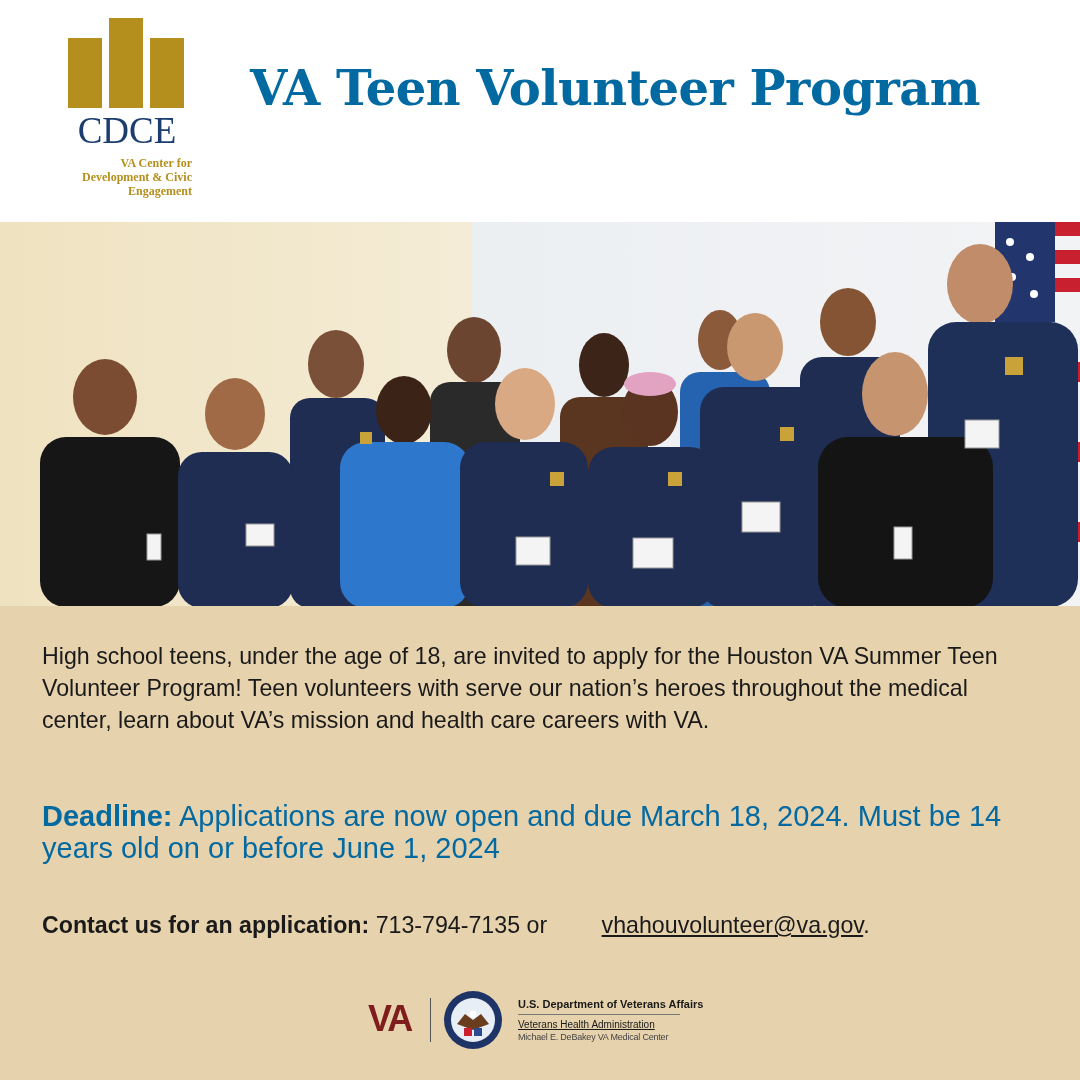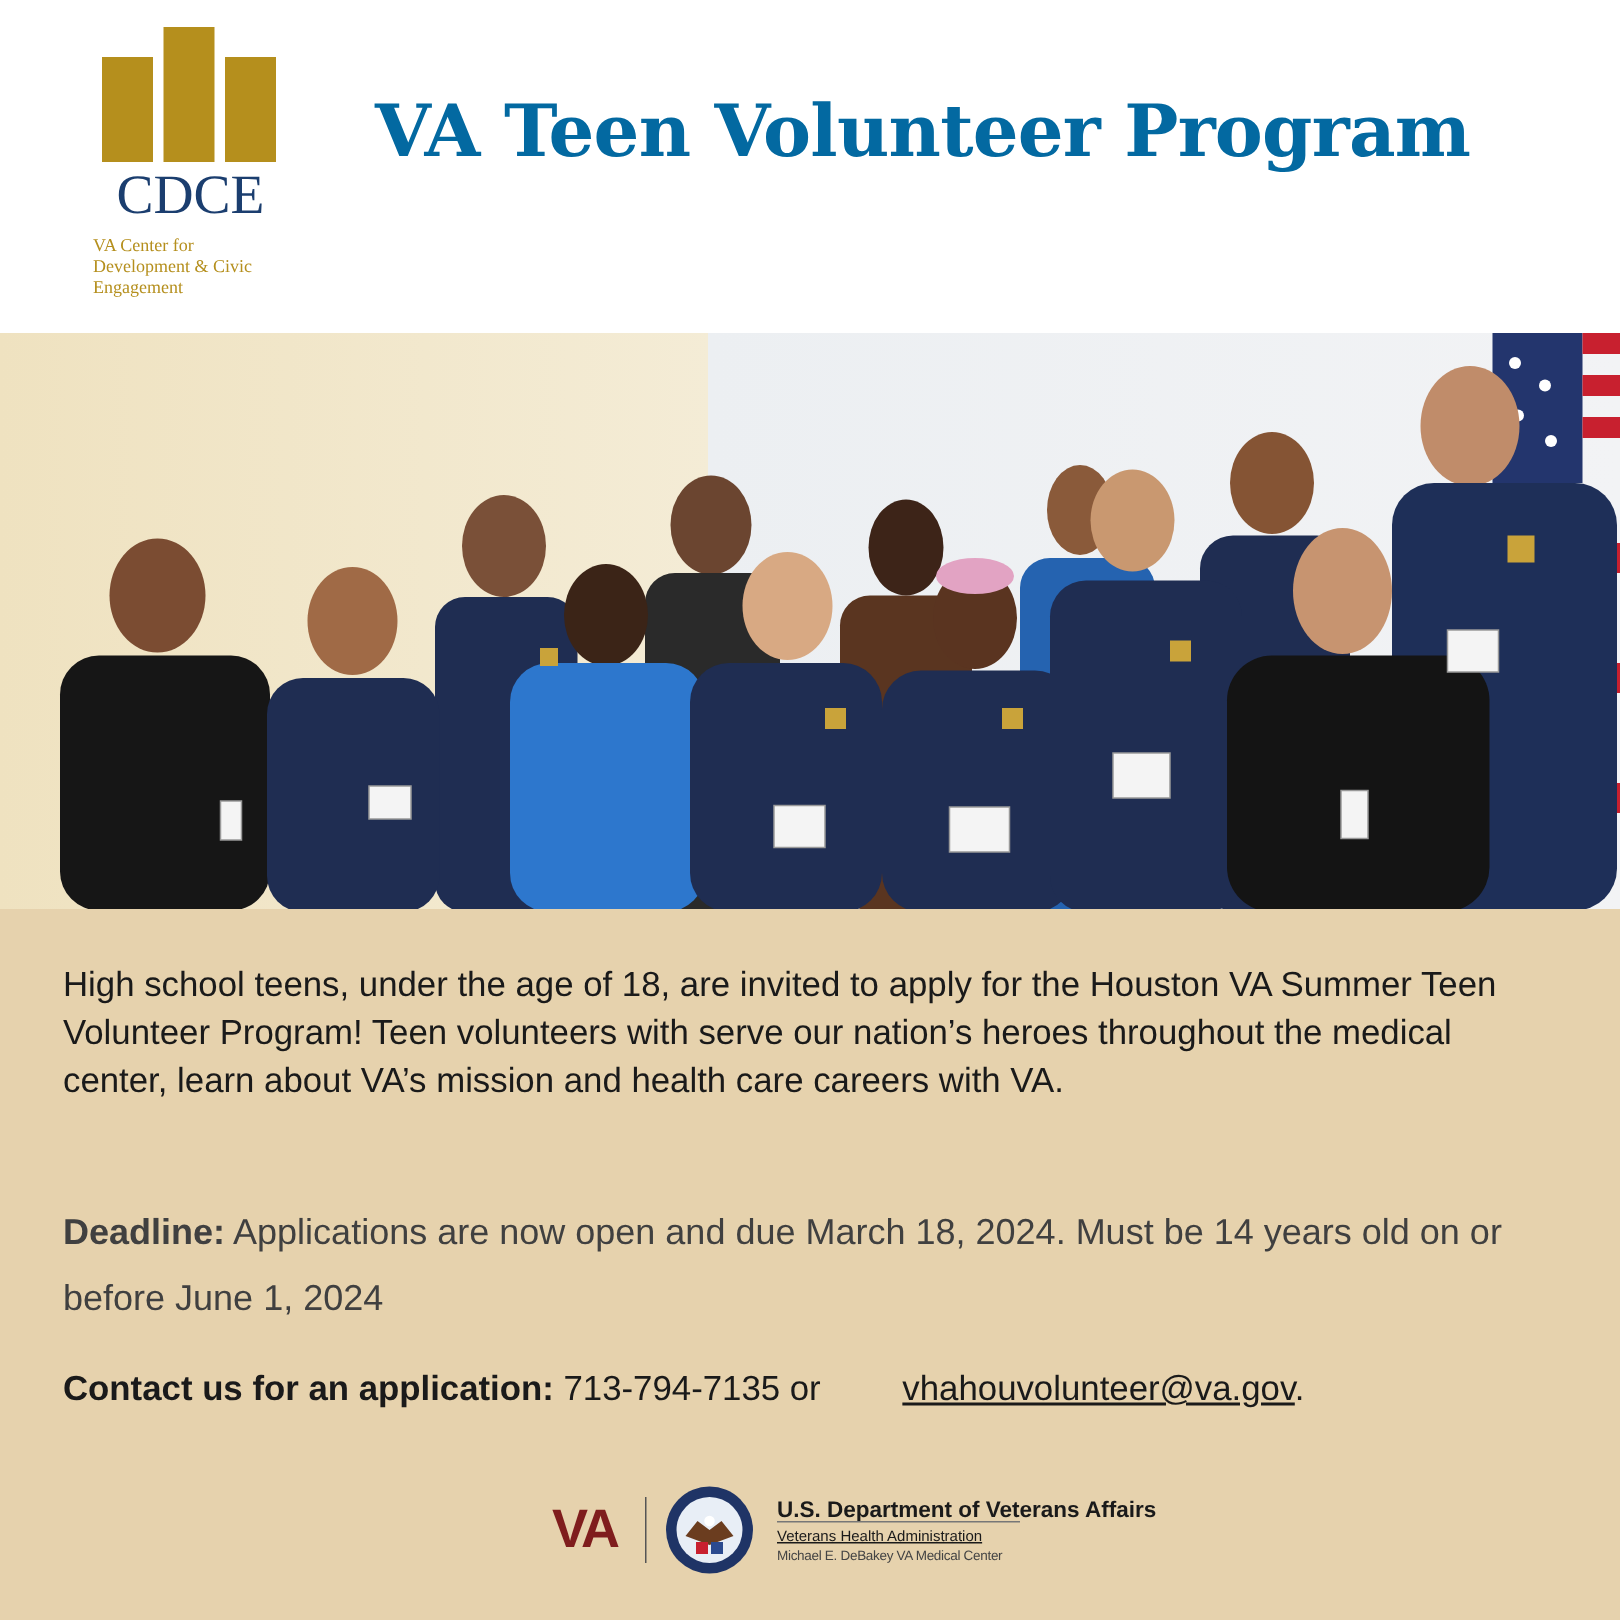--- a/index.html
+++ b/index.html
@@ -8,44 +8,44 @@
 
   .header { position: absolute; left: 0; top: 0; width: 1080px; height: 222px; background: #ffffff; padding-left: 24px; }
   .logo { position: absolute; left: 62px; top: 18px; width: 130px; height: 185px; }
   .bars { position: absolute; left: 6px; top: 0; width: 116px; height: 90px; }
   .bar { position: absolute; bottom: 0; width: 34px; background: #b58f1d; }
   .bar.b1 { left: 0; height: 70px; }
   .bar.b2 { left: 41px; height: 90px; }
   .bar.b3 { left: 82px; height: 70px; }
   .logo-word { position: absolute; left: 0; top: 94px; width: 130px; text-align: center;
     font-family: "Liberation Serif", serif; font-size: 37px; color: #1b3e6f; letter-spacing: 0px; line-height: 1; }
-  .logo-sub { position: absolute; left: 0; top: 138px; width: 130px; text-align: left;
-    font-family: "Liberation Serif", serif; font-size: 12px; color: #b58f1d; line-height: 14px; }
+  .logo-sub { position: absolute; left: 0; top: 138px; width: 130px; text-align: right;
+    font-family: "Liberation Serif", serif; font-size: 12px; color: #b58f1d; line-height: 14px; font-weight: bold; }
 
   .title { position: absolute; left: 250px; top: 60px; font-family: "DejaVu Serif", serif;
     font-weight: bold; font-size: 48px; color: #0369a1; letter-spacing: -0.5px; white-space: nowrap; }
   .subtitle { position: absolute; left: 252px; top: 117px; font-family: "Liberation Serif", serif;
     font-style: italic; font-size: 42px; color: #1d1d1d; white-space: nowrap; }
 
   .photo { position: absolute; left: 0; top: 222px; width: 1080px; height: 384px; overflow: hidden; background: #e9e6dc; }
   .photo svg { display: block; }
 
   .body-text { position: absolute; left: 42px; top: 640px; width: 1000px; font-family: "Liberation Sans", sans-serif;
     font-size: 23.2px; line-height: 32px; color: #1a1a1a; }
-  .para2 { position: absolute; left: 42px; top: 800px; width: 1000px; font-size: 24px; line-height: 44px; color: #404040; }
+  .para2 { position: absolute; left: 42px; top: 800px; width: 1000px; font-size: 29px; line-height: 32px; color: #0369a1; }
   .para3 { position: absolute; left: 42px; top: 909px; width: 1010px; font-size: 23.2px; line-height: 32px; color: #1a1a1a; white-space: nowrap; }
   .bold { font-weight: bold; }
   .email { text-decoration: underline; color: #1a1a1a; margin-left: 48px; }
 
   .footer { position: absolute; left: 368px; top: 990px; width: 330px; height: 62px; }
   .va-mark { position: absolute; left: 0; top: 8px; font-family: "Liberation Sans", sans-serif; font-weight: bold;
     font-size: 36px; color: #7f1d1d; letter-spacing: -2px; }
   .divider { position: absolute; left: 62px; top: 8px; width: 1px; height: 44px; background: #555; }
   .seal { position: absolute; left: 75px; top: 0; width: 60px; height: 60px; }
-  .dept { position: absolute; left: 150px; top: 8px; font-size: 15px; font-weight: bold; color: #1a1a1a; white-space: nowrap; }
+  .dept { position: absolute; left: 150px; top: 8px; font-size: 11px; font-weight: bold; color: #1a1a1a; white-space: nowrap; }
   .rule { position: absolute; left: 150px; top: 24px; width: 162px; height: 1px; background: #777; }
   .vha { position: absolute; left: 150px; top: 29px; font-size: 10px; color: #1a1a1a; white-space: nowrap; text-decoration: underline; }
   .center { position: absolute; left: 150px; top: 42px; font-size: 9px; color: #444; white-space: nowrap; letter-spacing: -0.2px; }
 </style>
 </head>
 <body>
 
 <div class="header">
   <div class="logo">
     <div class="bars">

